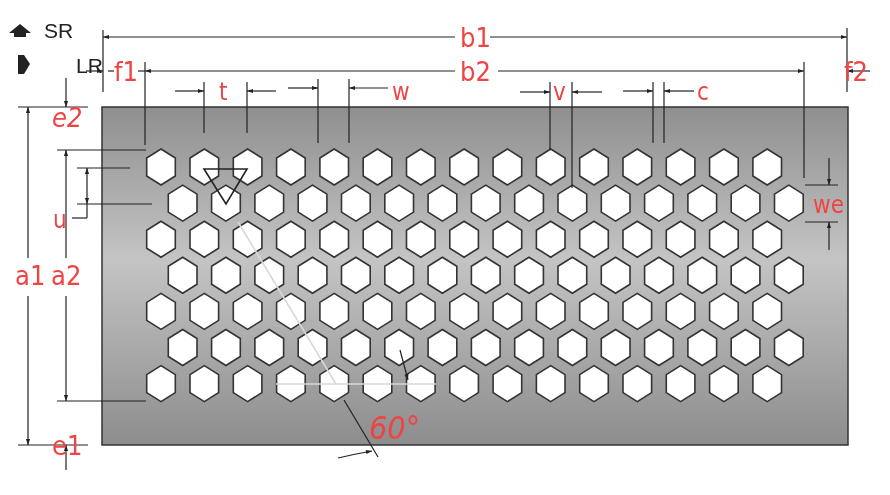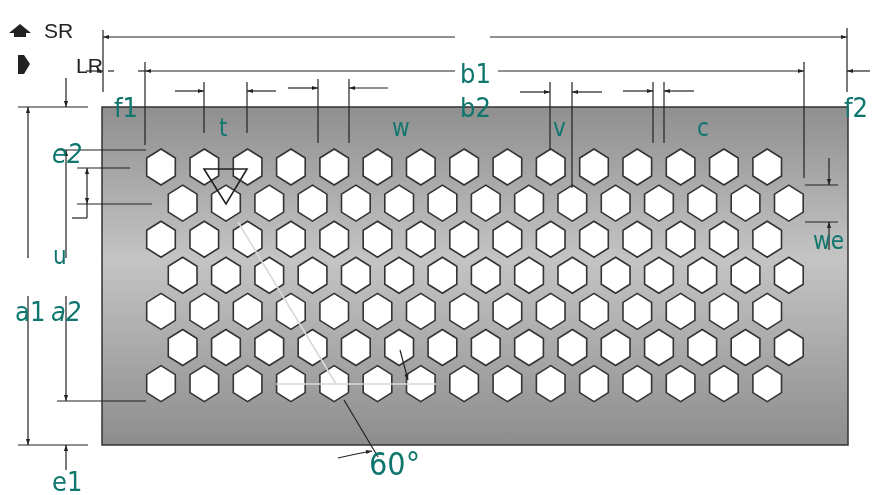--- a/index.html
+++ b/index.html
@@ -1,20 +1,20 @@
 <!DOCTYPE html>
 <html><head>
 <meta charset="utf-8">
 <style>
   html, body { margin: 0; padding: 0; background: #ffffff; }
   body { width: 890px; height: 495px; overflow: hidden; position: relative;
          font-family: "DejaVu Sans", sans-serif; }
   #stage { position: absolute; left: 0; top: 0; width: 890px; height: 383px; }
-  .lbl { position: absolute; color: #0f766e; font-family: "DejaVu Sans Condensed", "DejaVu Sans", sans-serif;
-         line-height: 1; white-space: nowrap; margin-top: 36px; }
+  .lbl { position: absolute; color: #ef4444; font-family: "DejaVu Sans Condensed", "DejaVu Sans", sans-serif;
+         line-height: 1; white-space: nowrap; }
   .lbl.big { font-size: 27px; }
   .lbl.med { font-size: 24px; }
   .legend { position: absolute; font-size: 21px; color: #222; line-height: 1;
             font-family: "Liberation Sans", sans-serif; }
 </style>
 </head>
 <body>
 
 <div id="stage">
   <svg id="drawing" width="890" height="495" viewBox="0 0 890 495">
@@ -231,17 +231,17 @@
   <span class="lbl big" style="left:460px; top:58px;">b2</span>
   <span class="lbl big" style="left:114px; top:58px;">f1</span>
   <span class="lbl big" style="left:844px; top:58px;">f2</span>
   <span class="lbl med" style="left:219px; top:80px;">t</span>
   <span class="lbl med" style="left:392px; top:80px;">w</span>
   <span class="lbl med" style="left:553px; top:80px;">v</span>
   <span class="lbl med" style="left:697px; top:80px;">c</span>
   <span class="lbl big" style="left:52px; top:104px;font-style:italic;">e2</span>
   <span class="lbl big" style="left:52px; top:432px;">e1</span>
   <span class="lbl big" style="left:15px; top:262px;">a1</span>
-  <span class="lbl big" style="left:51px; top:262px;font-style:italic;">a2</span>
+  <span class="lbl big" style="left:51px; top:262px;">a2</span>
   <span class="lbl med" style="left:53px; top:208px;">u</span>
   <span class="lbl med" style="left:813px; top:193px;text-align:center;">we</span>
-  <span class="lbl big" style="left:369px; top:412px; font-size:32px;">60°</span>
+  <span class="lbl big" style="left:369px; top:412px; font-size:32px;font-style:italic;">60°</span>
 </div>
 
 </body></html>

